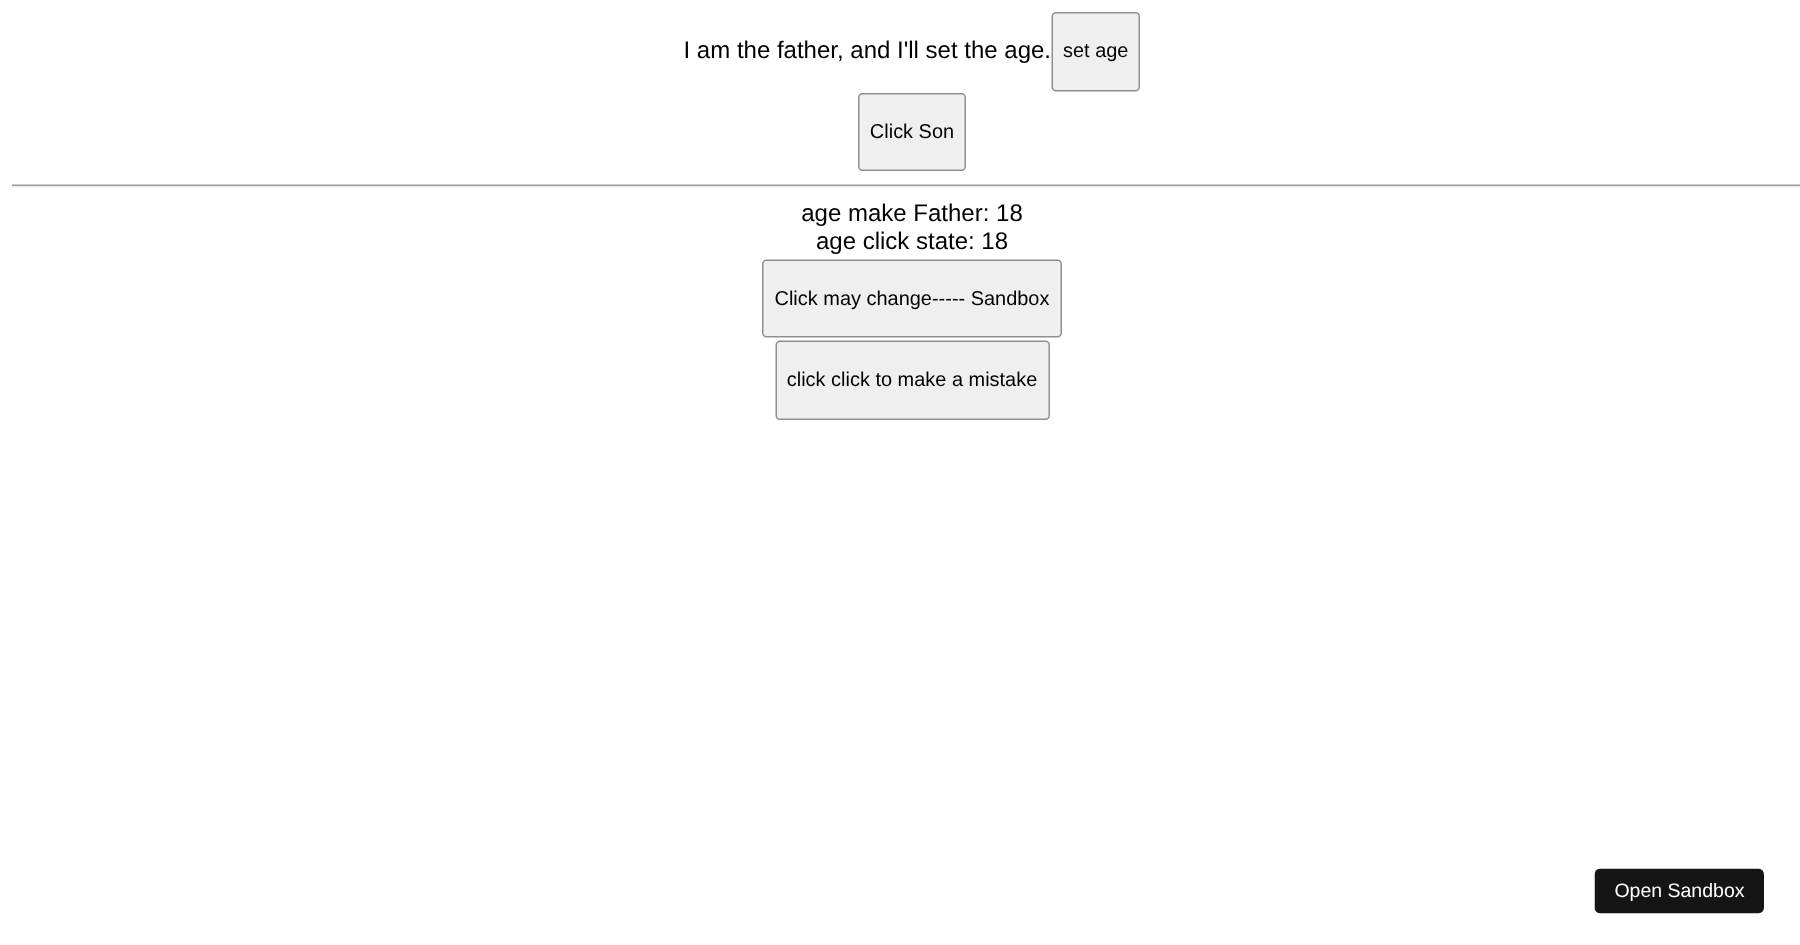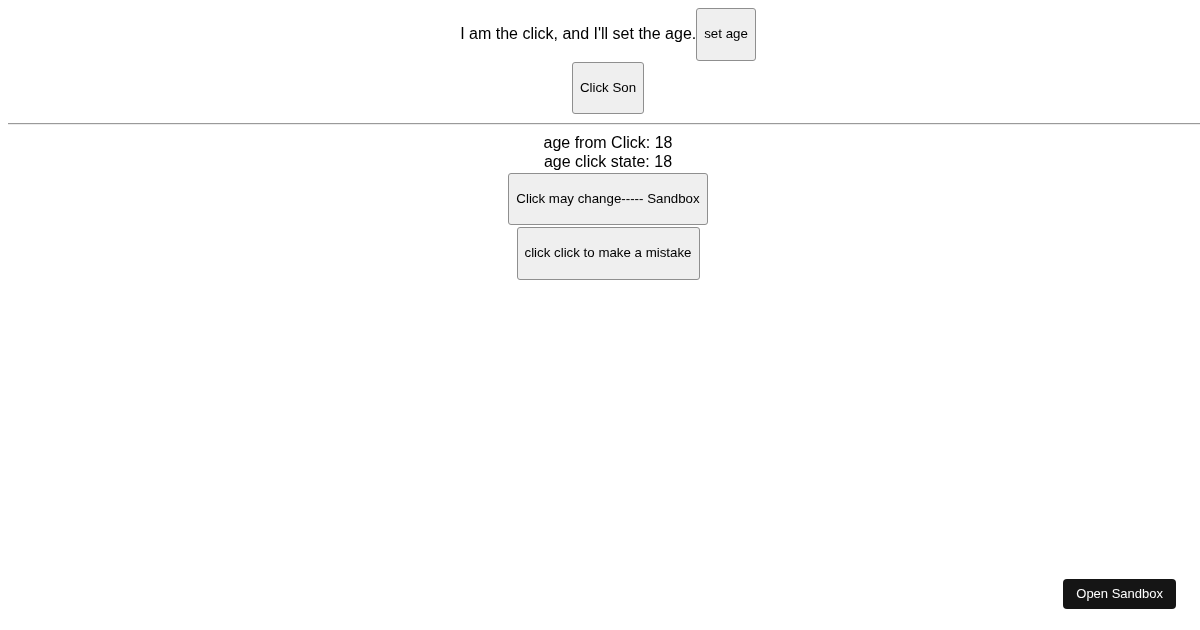--- a/index.html
+++ b/index.html
@@ -60,30 +60,30 @@
     cursor: pointer;
     margin-left: 12px;
   }
 </style>
 </head>
 <body>
 
 <main>
 
   <section>
-    <div class="line"><span>I am the click, and I'll set the age.</span><button class="btn">set age</button></div>
+    <div class="line"><span>I am the father, and I'll set the age.</span><button class="btn">set age</button></div>
     <div class="line btn-line">
       <button class="btn">Click Son</button>
     </div>
   </section>
 
   <hr class="divider">
 
   <section>
-    <div class="age-line"><span>age from Click:</span> <span>18</span></div>
+    <div class="age-line"><span>age make Father:</span> <span>18</span></div>
     <div class="age-line"><span>age click state:</span> <span>18</span></div>
     <div class="line btn-line">
       <button class="btn">Click may change----- Sandbox</button>
     </div>
     <div class="line btn-line">
       <button class="btn">click click to make a mistake</button>
     </div>
   </section>
 
 </main>

